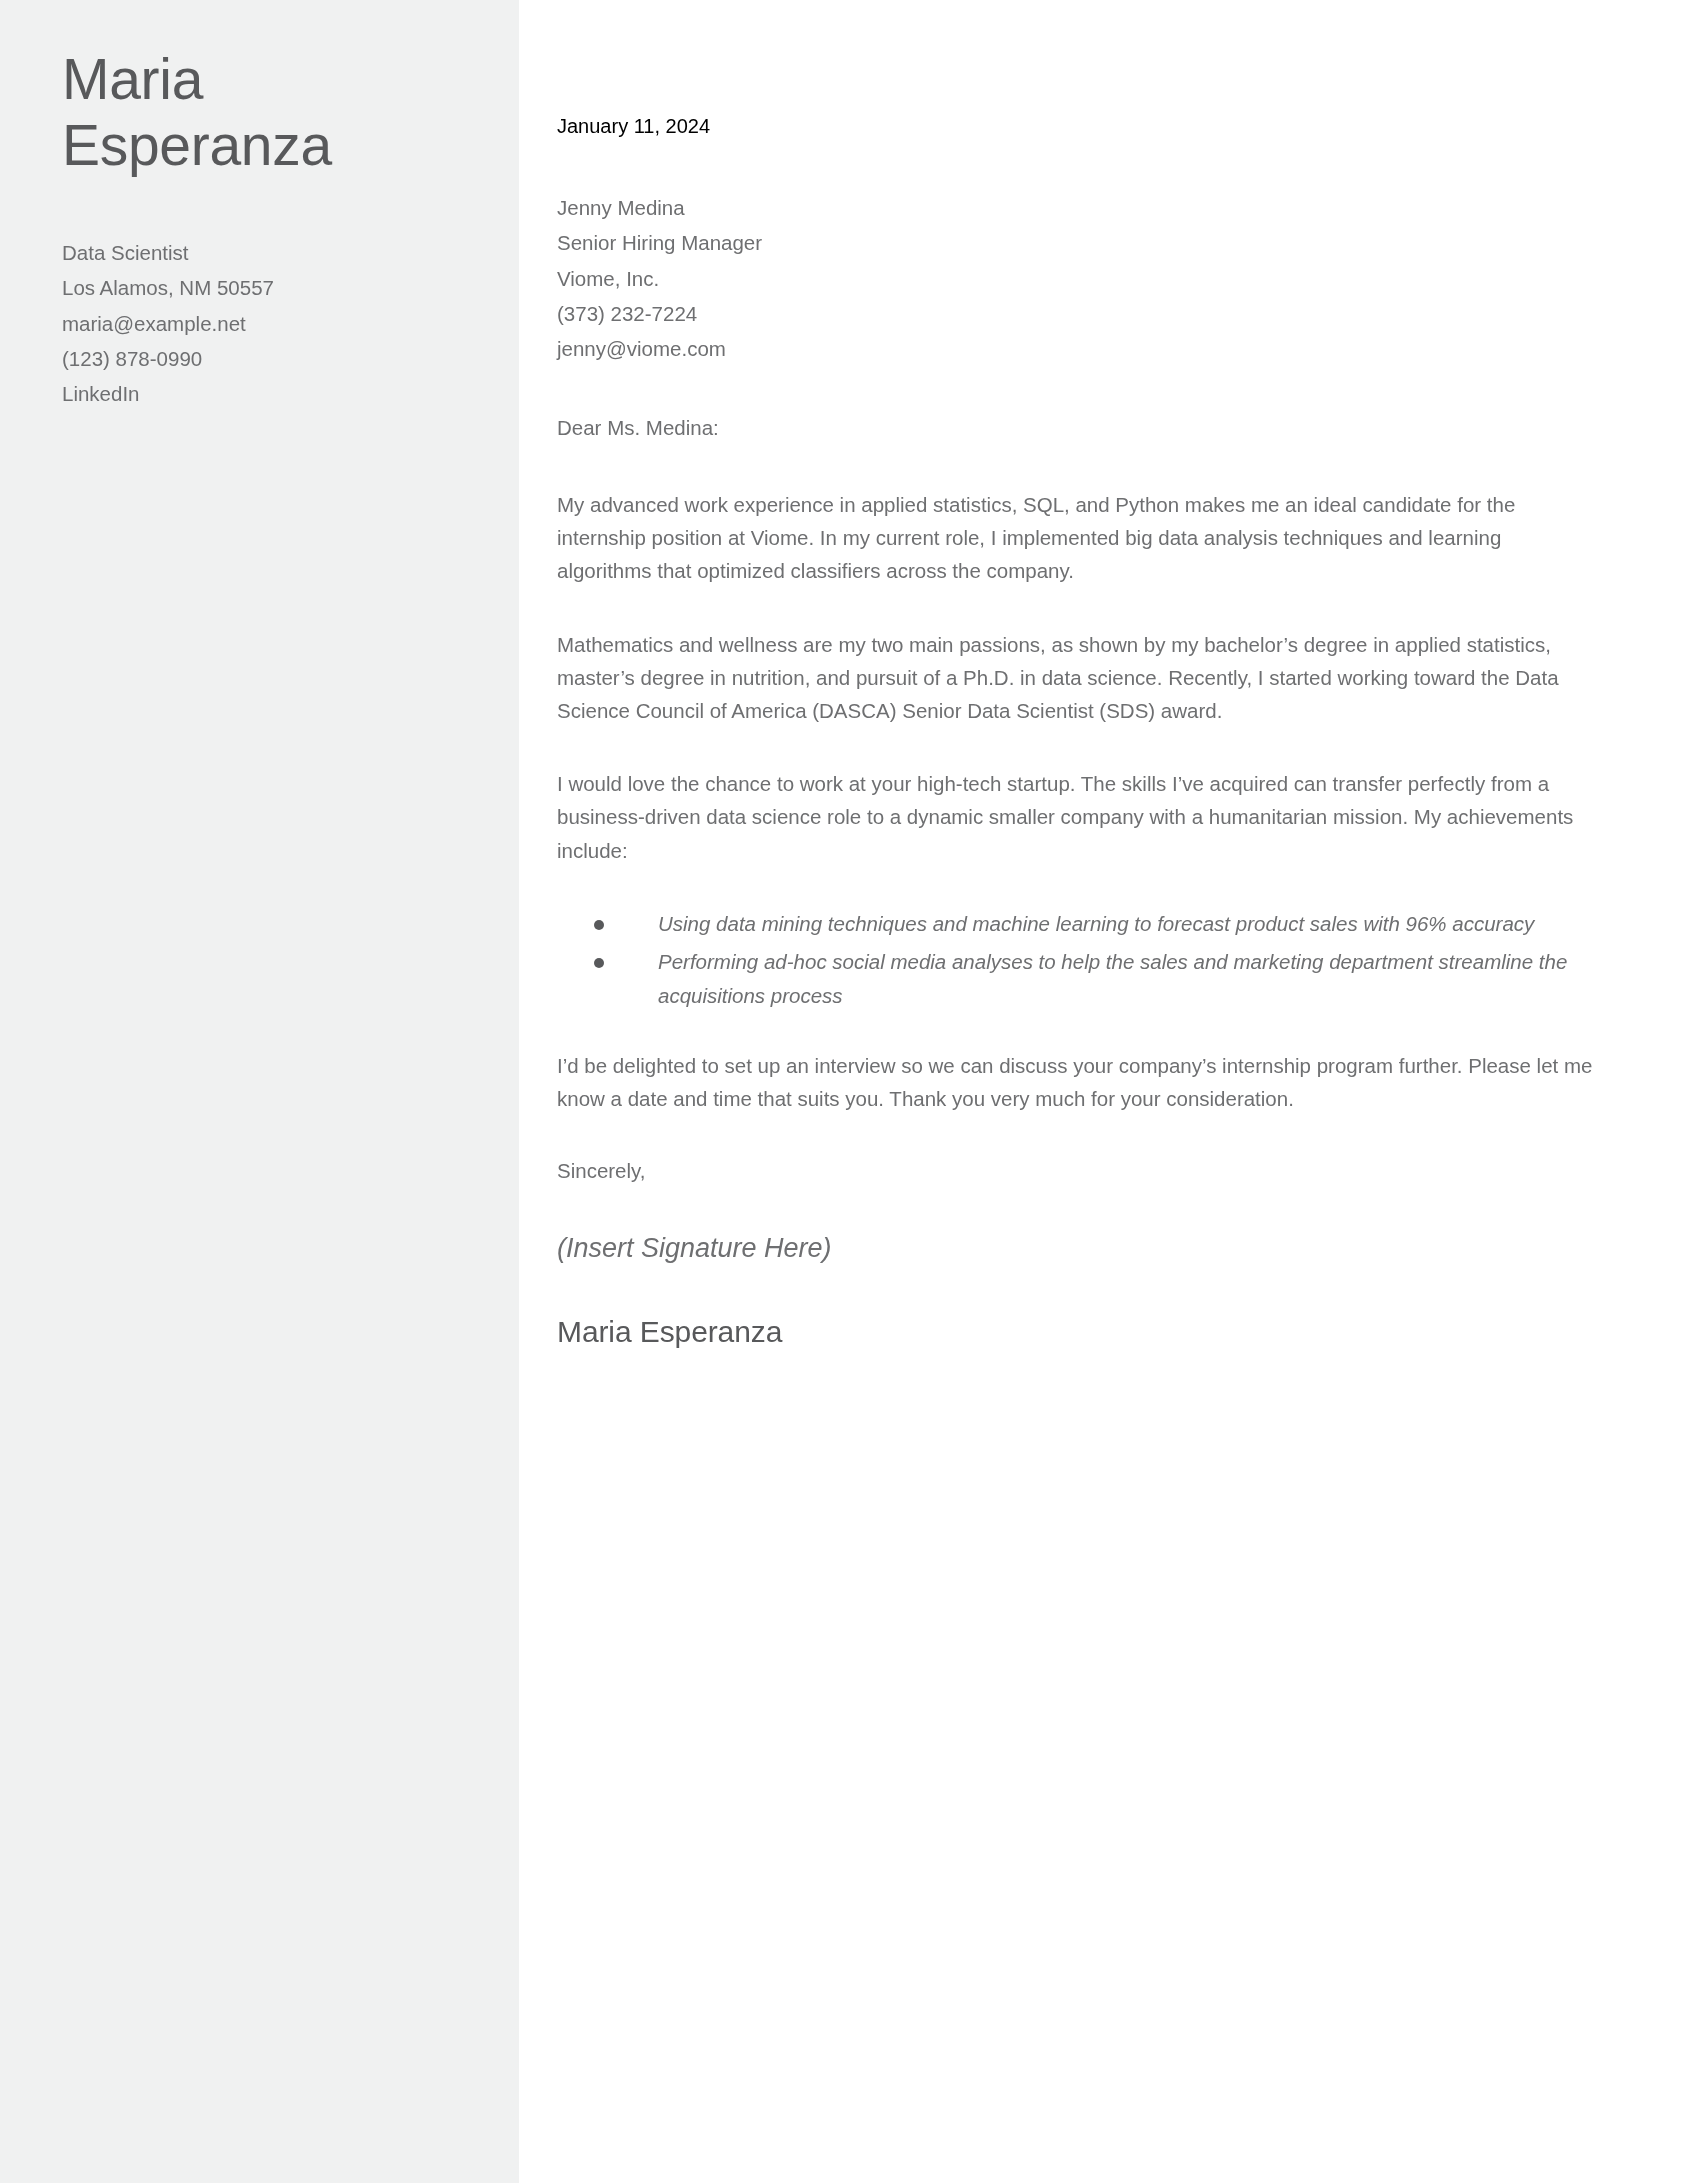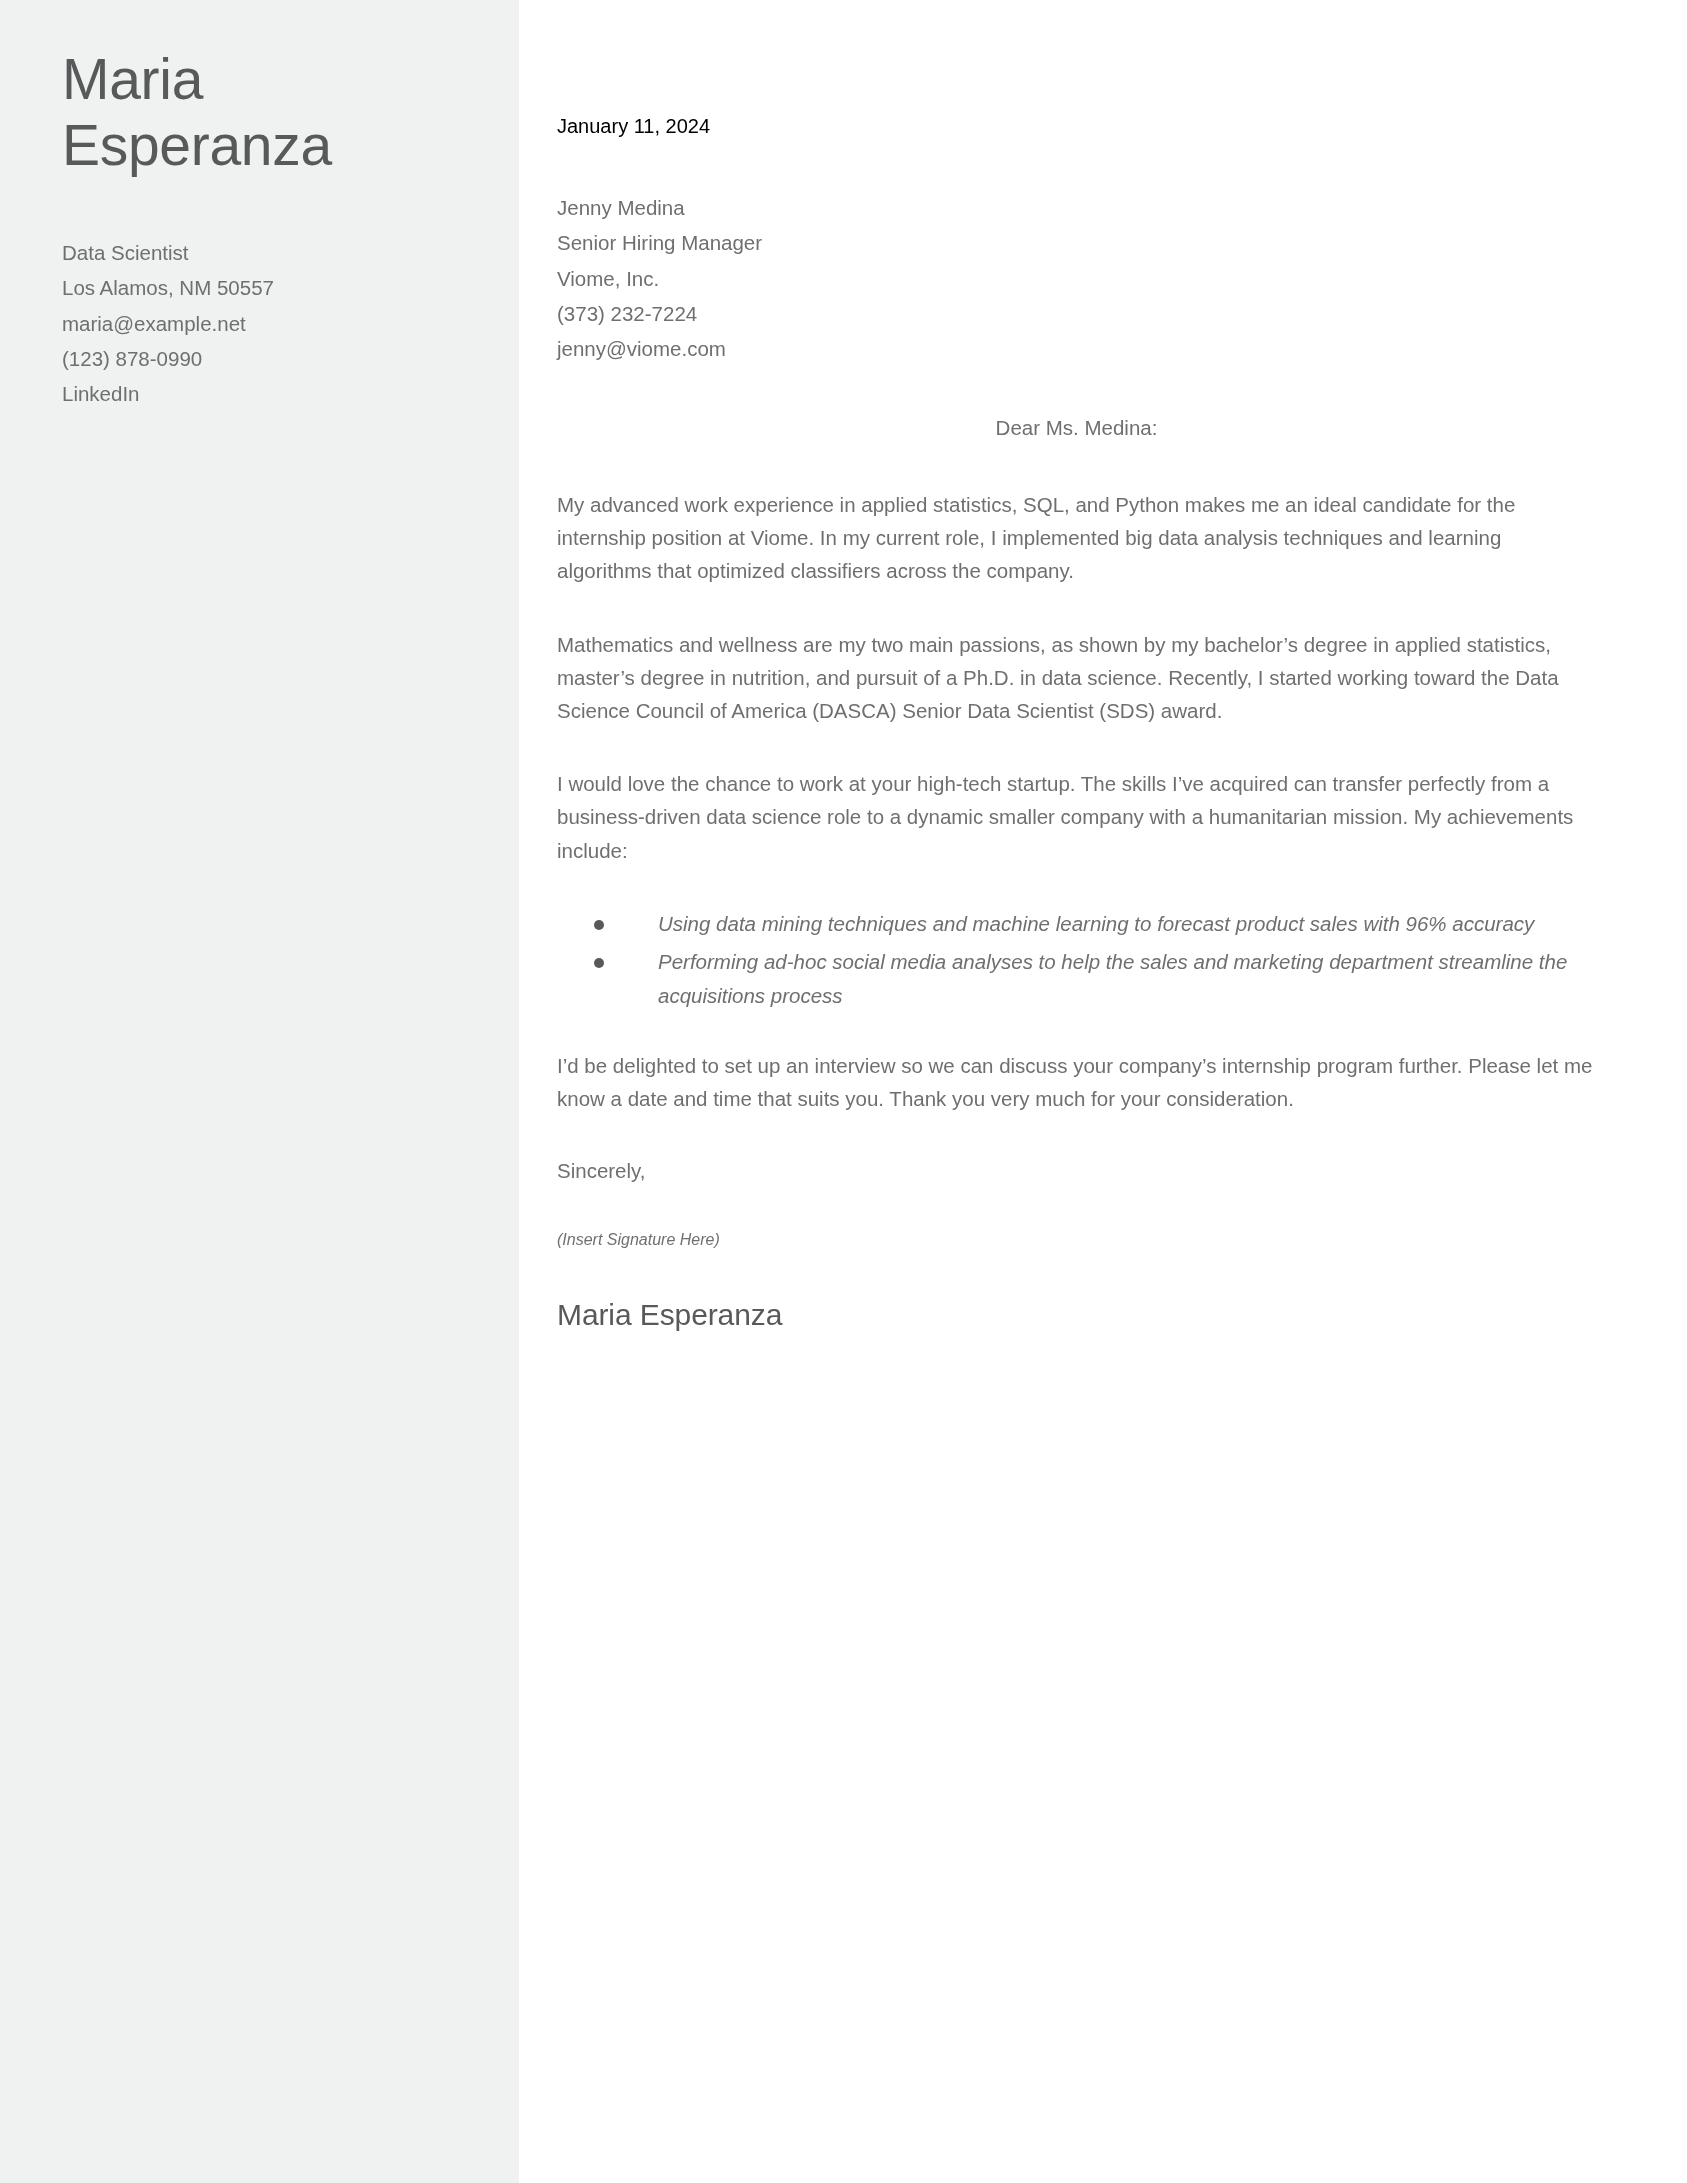--- a/index.html
+++ b/index.html
@@ -97,21 +97,20 @@
     line-height: 1.72;
     color: #6e6f71;
     white-space: nowrap;
   }
 
   .salutation {
     font-size: 20.5px;
     line-height: 1.55;
     color: #6e6f71;
     margin: 0 0 44px 0;
-    text-align: center;
   }
 
   .para {
     font-size: 20.5px;
     line-height: 1.62;
     color: #6e6f71;
     margin: 0 0 40px 0;
     text-align: left;
   }
 
@@ -142,21 +141,21 @@
   }
 
   .closing {
     font-size: 20.5px;
     line-height: 1.55;
     color: #6e6f71;
     margin: 0 0 41px 0;
   }
 
   .signature-placeholder {
-    font-size: 16px;
+    font-size: 27px;
     line-height: 1.55;
     color: #6e6f71;
     font-style: italic;
     margin: 0 0 42px 0;
   }
 
   .signature-name {
     font-size: 30px;
     font-weight: 400;
     line-height: 1.3;

